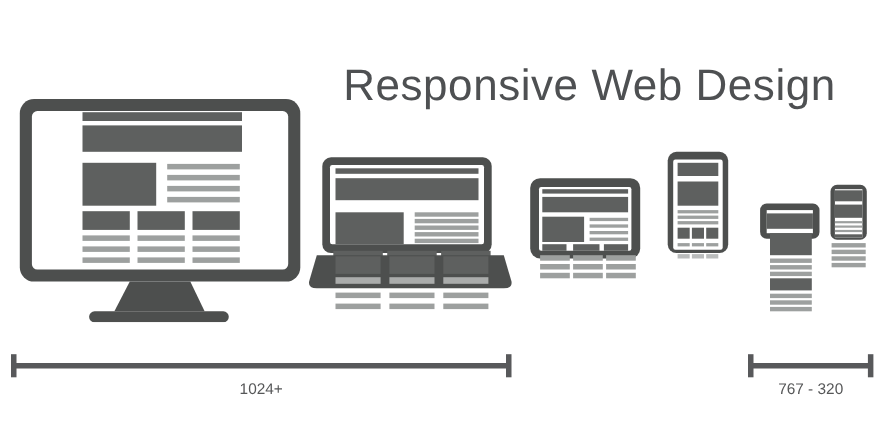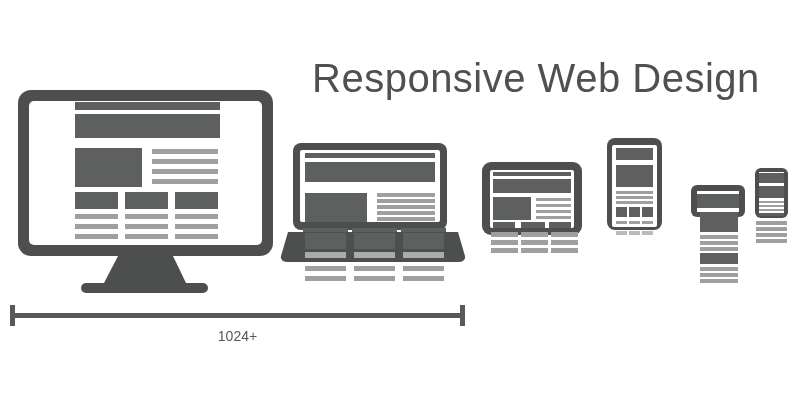--- a/index.html
+++ b/index.html
@@ -29,21 +29,21 @@
   }
   .device{position:absolute;line-height:0;}
   .device svg{display:block;}
   .f-dark{fill:var(--device-dark,#4d4f4e);}
   .f-mid{fill:var(--block-mid,#5e605f);}
   .f-line{fill:var(--line-gray,#9da09f);}
   .f-linelt{fill:var(--line-gray-light,#aaacab);}
   .f-white{fill:var(--screen-white,#ffffff);}
 
   .ruler{position:absolute;left:0;top:305px;width:800px;height:45px;}
-  .rseg{position:absolute;top:0;height:45px;}
+  .rseg{position:absolute;top:17px;height:45px;}
   .rcap{position:absolute;top:0;width:5px;height:21px;background:var(--ruler-line,#58595b);}
   .rcap.left{left:0;}
   .rcap.right{right:0;}
   .rline{position:absolute;top:8px;left:4px;right:4px;height:5px;background:var(--ruler-line,#58595b);}
   .rlabel{
     position:absolute;top:22px;left:0;right:0;text-align:center;
     font-size:14px;color:var(--ruler-label,#565758);line-height:18px;
   }
 </style>
 </head>
@@ -192,15 +192,21 @@
     </svg>
   </div>
 
   <div class="ruler">
     <div class="rseg" style="left:10px;width:455px;">
       <div class="rcap left"></div>
       <div class="rline"></div>
       <div class="rcap right"></div>
       <div class="rlabel">1024+</div>
     </div>
+    <div class="rseg" style="left:680px;width:114px;">
+      <div class="rcap left"></div>
+      <div class="rline"></div>
+      <div class="rcap right"></div>
+      <div class="rlabel">767 - 320</div>
+    </div>
   </div>
 
 </div>
 
 </body></html>

